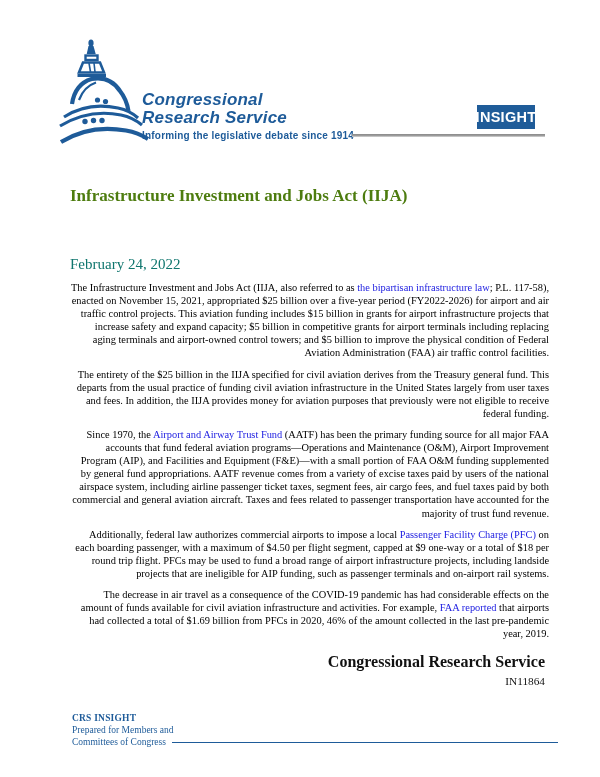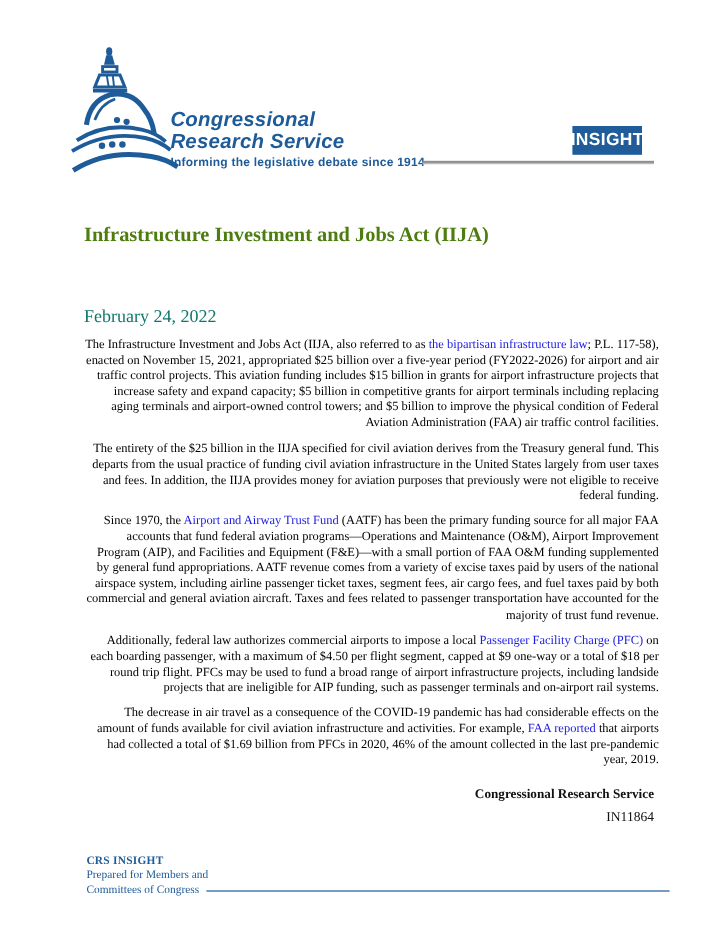--- a/index.html
+++ b/index.html
@@ -31,21 +31,21 @@
   
   .title{position:absolute;left:70px;top:177px;width:482px;
     font-weight:bold;font-size:17px;line-height:38px;color:#4d7c0f;}
   .date{position:absolute;left:70px;top:256px;font-size:15px;color:#0f766e;}
   .body-copy{position:absolute;left:70px;top:281px;width:479px;
     font-size:10.4px;line-height:13.1px;color:#000;text-align:right;}
   .body-copy p{margin:0 0 8px 0;}
   .body-copy a{color:var(--link);text-decoration:none;}
   
   .footer-right{position:absolute;right:55px;top:655px;text-align:right;color:#111;}
-  .footer-right .org{font-weight:bold;font-size:11px;line-height:14px;}
+  .footer-right .org{font-weight:bold;font-size:16px;line-height:14px;}
   .footer-right .url{font-size:11.3px;line-height:13px;margin-top:6px;}
   .footer-right .docnum{font-size:11.3px;line-height:13px;margin-top:6px;}
   .footer-left{position:absolute;left:72px;top:712px;width:486px;
     color:var(--crs-blue);font-family:Liberation Serif, serif;font-size:9.5px;line-height:12px;}
   .footer-left .fl-title{font-weight:bold;letter-spacing:.2px;}
   .fl-row{display:flex;align-items:center;text-align:right;}
   .blue-rule{flex:1;height:1.5px;background:var(--crs-blue);margin-left:6px;margin-top:1px;}
 </style>
 </head>
 <body>

